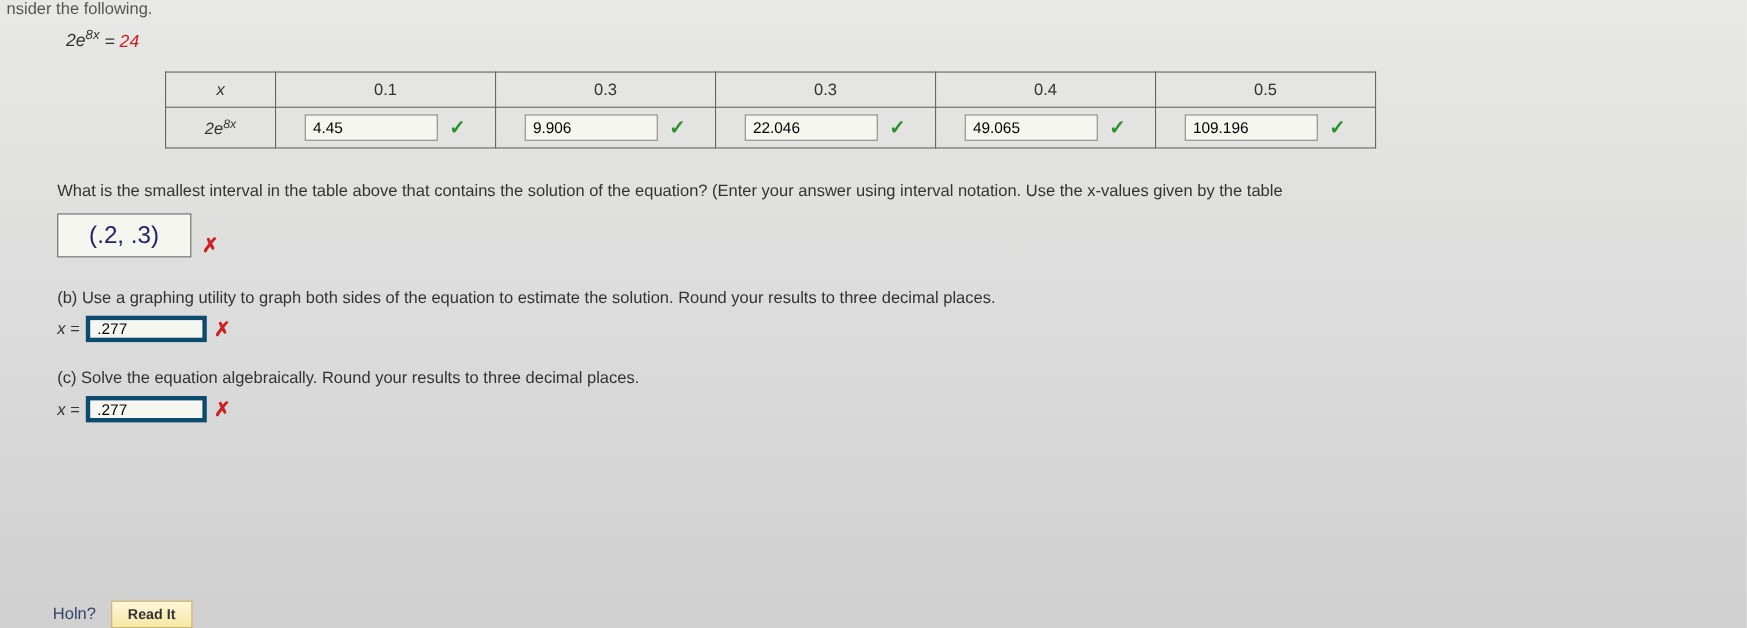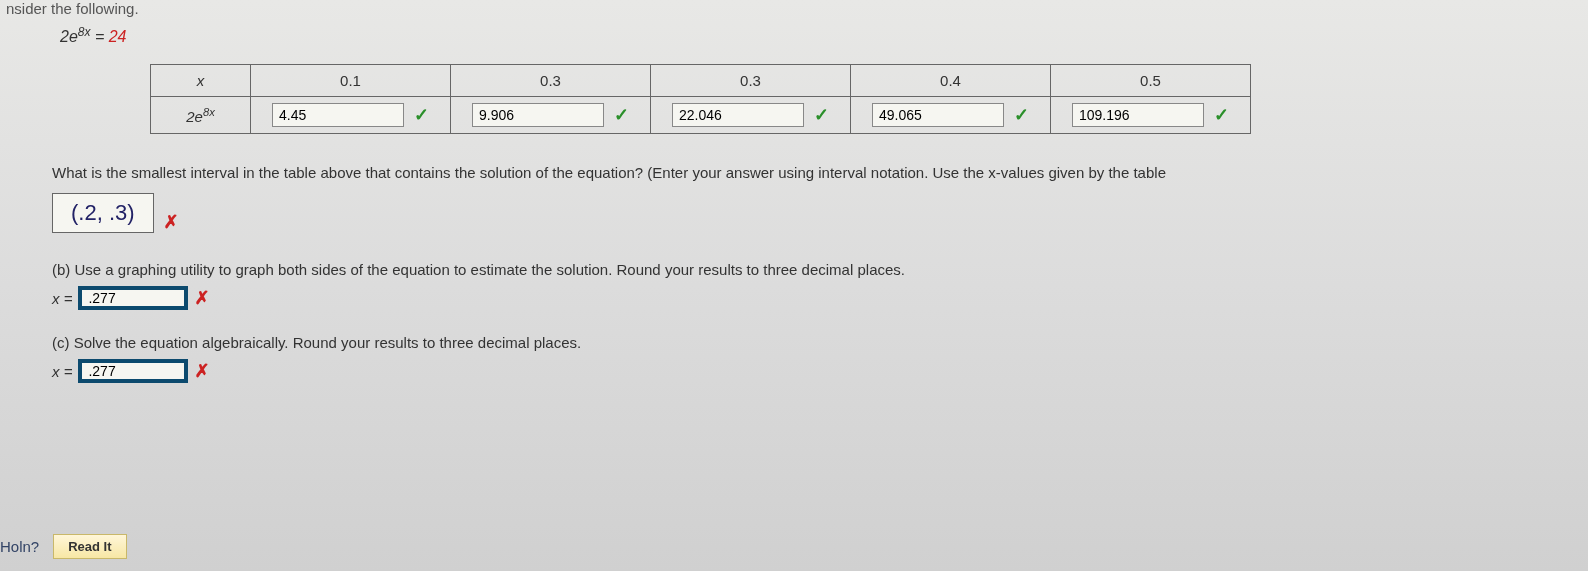--- a/index.html
+++ b/index.html
@@ -51,21 +51,21 @@
   table.data .xhdr {
     width: 200px;
   }
   .valcell {
     display: flex;
     align-items: center;
     justify-content: center;
     gap: 10px;
   }
   .val-input {
-    width: 132px;
+    width: 121px;
     height: 24px;
     border: 1px solid #888;
     background: #f6f6f1;
     padding: 2px 6px;
     font-size: 14px;
     text-align: left;
   }
   .check {
     color: #2a8f2a;
     font-size: 18px;
@@ -82,21 +82,21 @@
   }
   .interval-row {
     display: flex;
     align-items: flex-end;
     margin: 0 0 28px 42px;
     gap: 10px;
   }
   .interval-box {
     border: 1px solid #666;
     background: #f6f6f1;
-    padding: 6px 18px;
+    padding: 6px 28px;
     font-size: 22px;
     color: #226;
   }
   .part-b, .part-c {
     margin: 0 0 8px 42px;
   }
   .ans-row {
     display: flex;
     align-items: center;
     margin: 0 0 24px 42px;
@@ -108,25 +108,26 @@
   .ans-input {
     width: 110px;
     height: 24px;
     border: 4px solid #0c4a6e;
     background: #f6f6f1;
     padding: 2px 6px;
     font-size: 14px;
   }
   .help-row {
     position: absolute;
-    bottom: 12px;
+    bottom: 0;
     left: 0;
     display: flex;
     align-items: center;
     gap: 14px;
+    padding-left: 48px;
   }
   .help-label {
     color: #346;
     font-size: 15px;
   }
   .read-it-btn {
     background: linear-gradient(#fff6d8, #f7e7a5);
     border: 1px solid #c9b86a;
     padding: 4px 14px;
     font-size: 13px;

